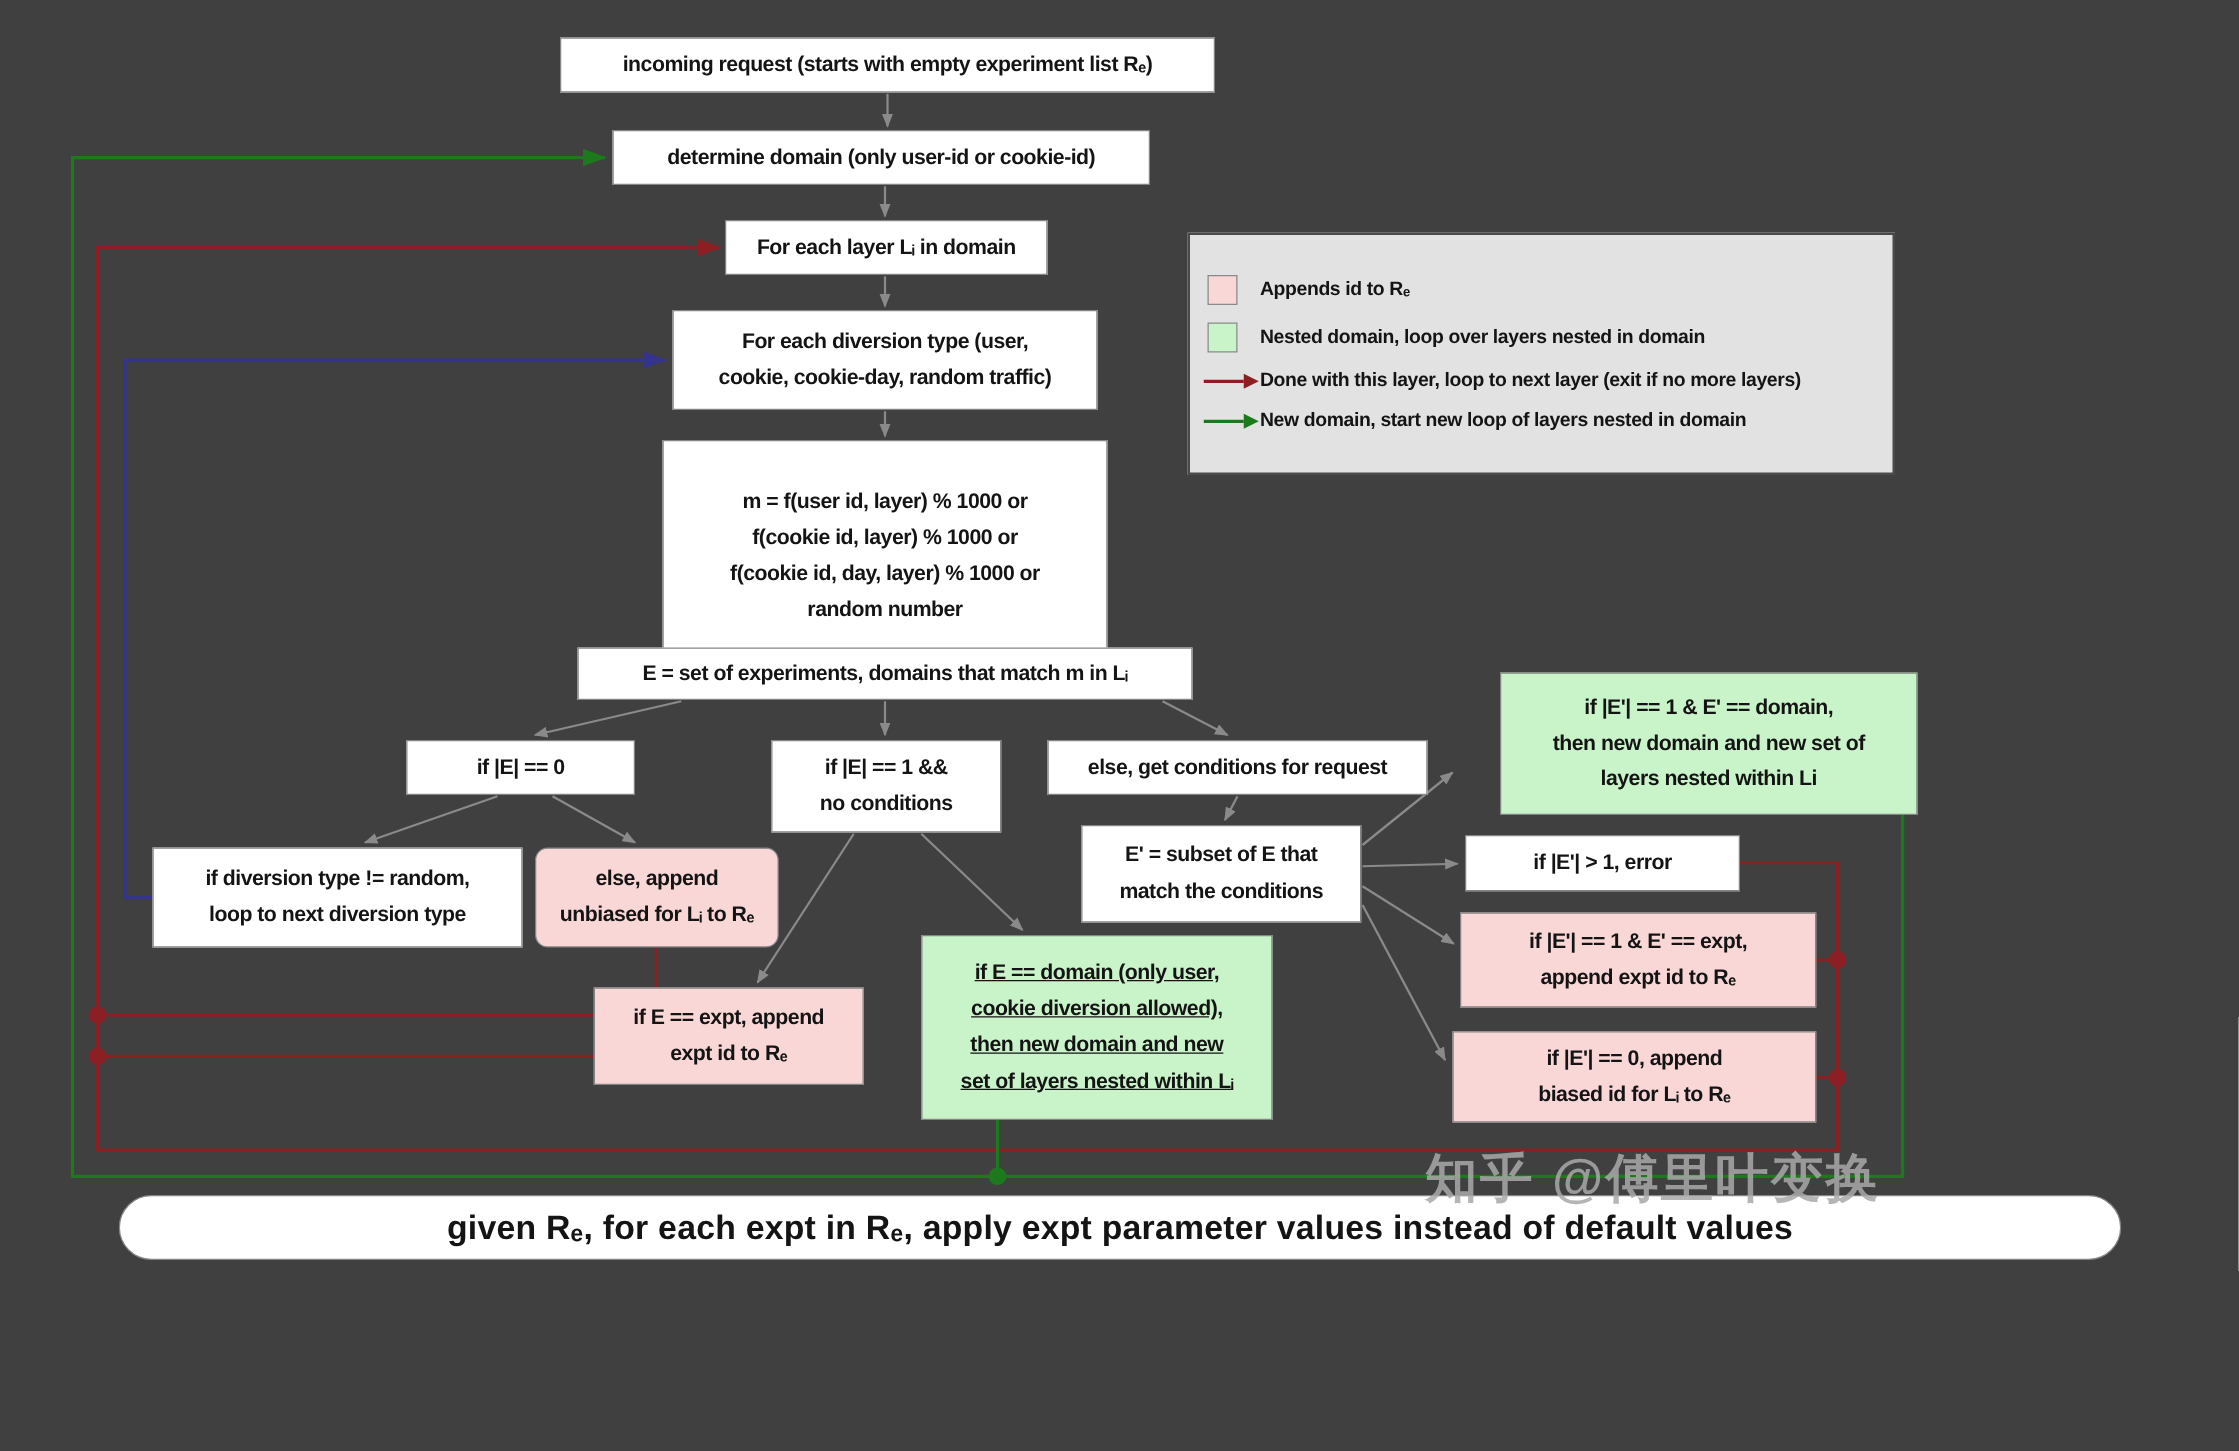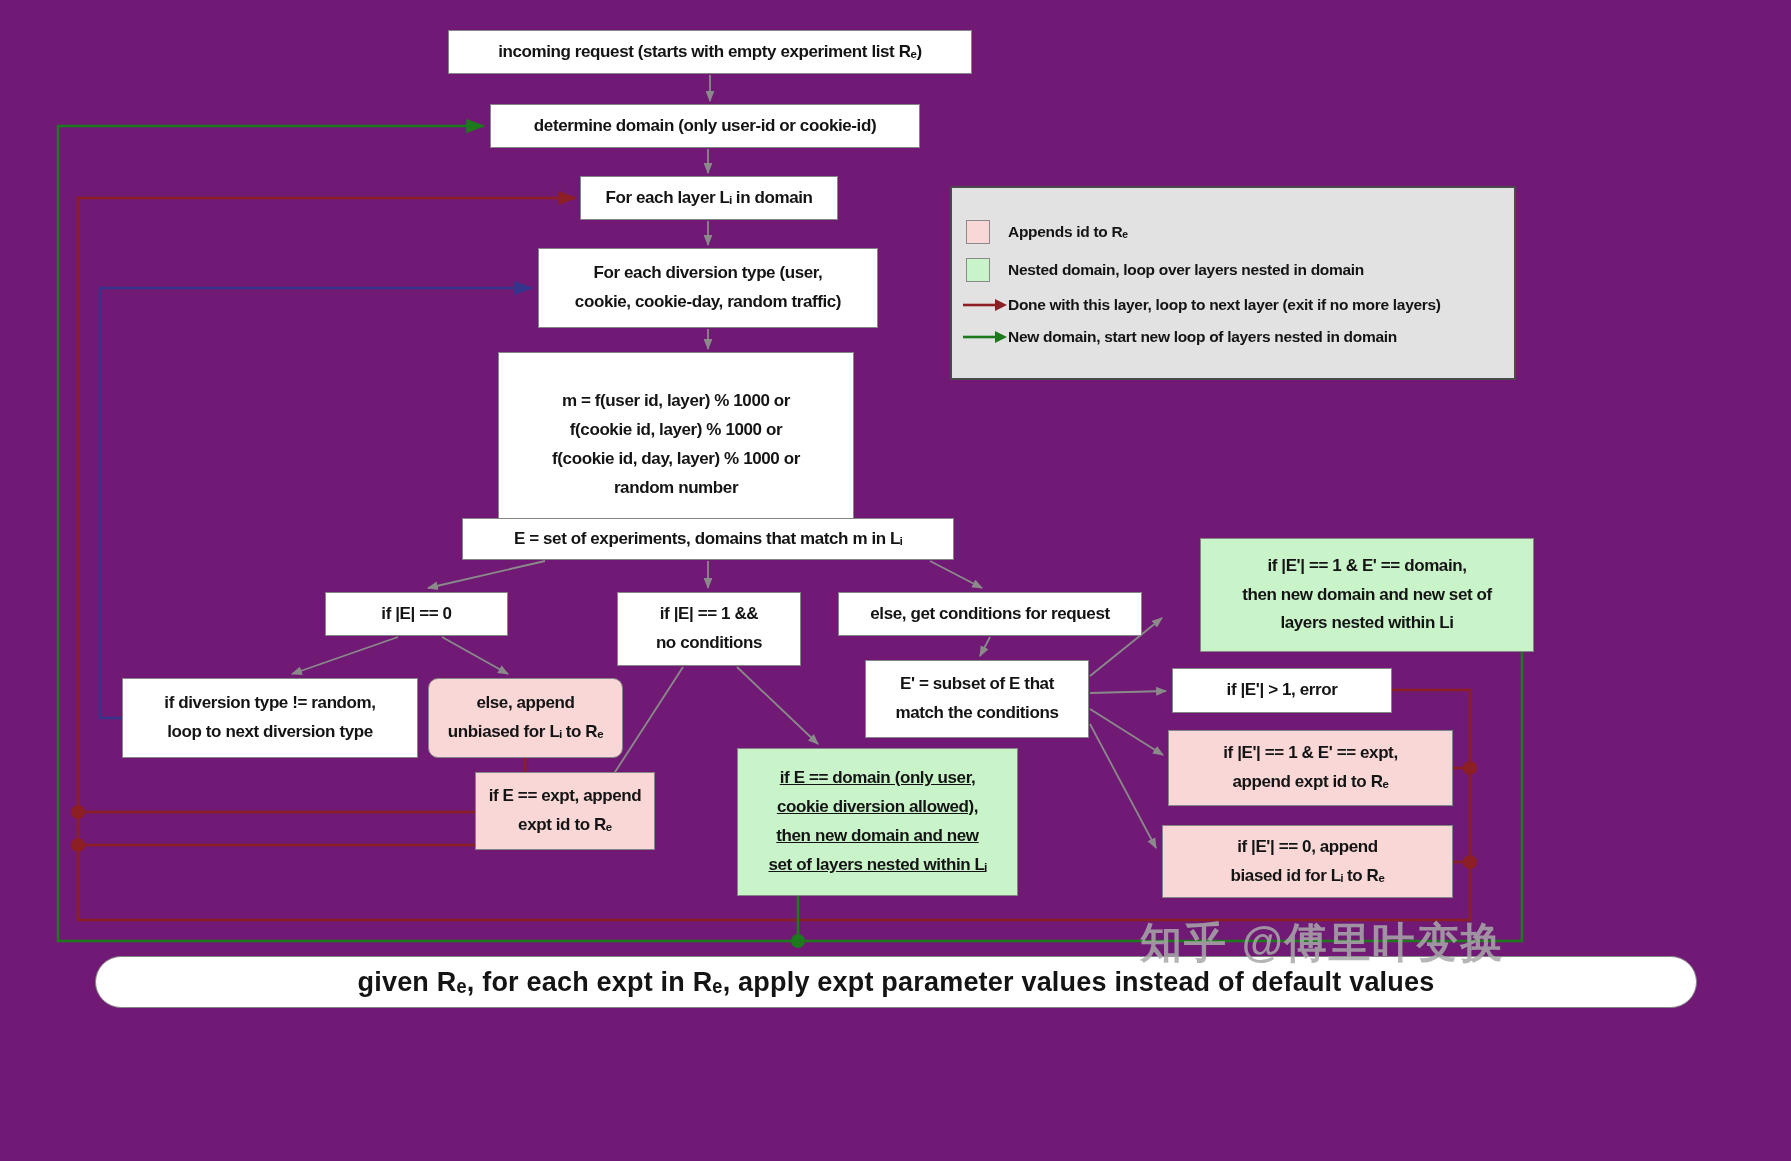--- a/index.html
+++ b/index.html
@@ -1,18 +1,18 @@
 <!DOCTYPE html>
 <html><head>
 <meta charset="utf-8">
 <style>
   * { margin:0; padding:0; box-sizing:border-box; }
   html,body { background:#ffffff; }
   body { font-family:"Liberation Sans","DejaVu Sans",sans-serif; }
-  .canvas { position:relative; width:1791px; height:1161px; background:#701a75; overflow:hidden; }
+  .canvas { position:relative; width:1791px; height:1161px; background:#404040; overflow:hidden; }
   .wires { position:absolute; left:0; top:0; width:1791px; height:1161px; z-index:1; }
 
   .node {
     position:absolute; z-index:2;
     display:flex; align-items:center; justify-content:center;
     text-align:center; white-space:pre-line;
     background:#ffffff; border:1.6px solid #858585;
     color:#141414; font-weight:bold; font-size:17px;
     letter-spacing:-0.4px; line-height:1.7; padding:0 4px;
   }
@@ -107,36 +107,36 @@
       <polyline points="1502,595 1522,595 1522,941 58,941 58,126 484,126" marker-end="url(#m-green)"></polyline>
     </g>
     <circle cx="798" cy="941" r="7" fill="#1c7a1c"></circle>
   </svg>
 
   <div class="node" style="left:448px; top:30px;  width:524px; height:44px;">incoming request (starts with  empty experiment list Rₑ)</div>
   <div class="node" style="left:490px; top:104px; width:430px; height:44px;">determine domain (only user-id or cookie-id)</div>
   <div class="node" style="left:580px; top:176px; width:258px; height:44px;">For each layer Lᵢ in domain</div>
   <div class="node" style="left:538px; top:248px; width:340px; height:80px;">For each diversion type (user,
 cookie, cookie-day, random traffic)</div>
-  <div class="node" style="left:498px; top:352px; width:356px; height:186px;">m = f(user id, layer) % 1000 or
+  <div class="node" style="left:530px; top:352px; width:356px; height:186px;">m = f(user id, layer) % 1000 or
 f(cookie id, layer) % 1000 or
 f(cookie id, day, layer) % 1000 or
 random number</div>
   <div class="node" style="left:462px; top:518px; width:492px; height:42px;">E = set of experiments, domains that match m in Lᵢ</div>
 
   <div class="node" style="left:325px; top:592px; width:183px; height:44px;">if |E| == 0</div>
   <div class="node" style="left:617px; top:592px; width:184px; height:74px;">if |E| == 1 &amp;&amp;
 no conditions</div>
   <div class="node" style="left:838px; top:592px; width:304px; height:44px;">else, get conditions for request</div>
 
   <div class="node" style="left:122px; top:678px; width:296px; height:80px;">if diversion type != random,
 loop to next diversion type</div>
   <div class="node pink" style="left:428px; top:678px; width:195px; height:80px;border-radius:10px;">else, append
 unbiased for Lᵢ to Rₑ</div>
-  <div class="node pink" style="left:475px; top:772px; width:180px; height:78px;">if E == expt, append
+  <div class="node pink" style="left:475px; top:790px; width:216px; height:78px;">if E == expt, append
 expt id to Rₑ</div>
   <div class="node green" style="left:705px; top:748px; width:281px; height:148px;text-decoration:underline;">if E == domain (only user,
 cookie diversion allowed),
 then new domain and new
 set of layers nested within Lᵢ</div>
   <div class="node" style="left:865px; top:660px; width:224px; height:78px;">E' = subset of E that
 match the conditions</div>
 
   <div class="node green" style="left:1168px; top:538px; width:334px; height:114px;">if |E'| == 1 &amp; E' == domain,
 then new domain and new set of

